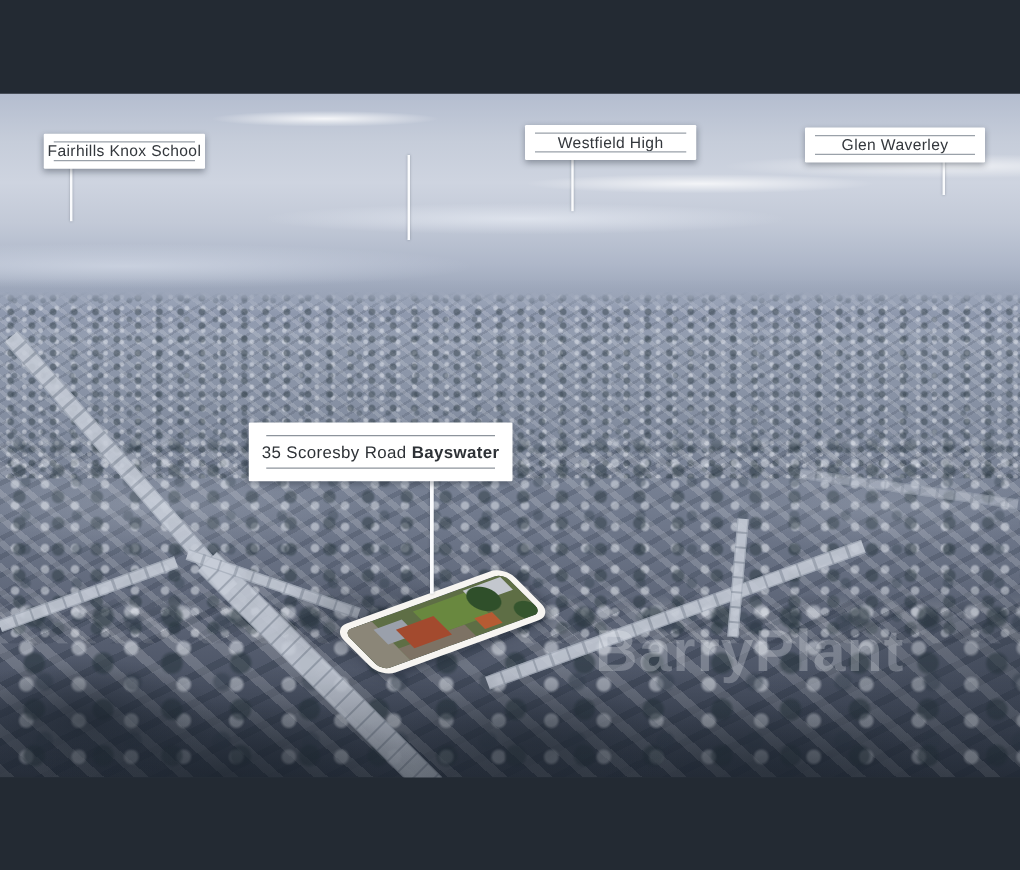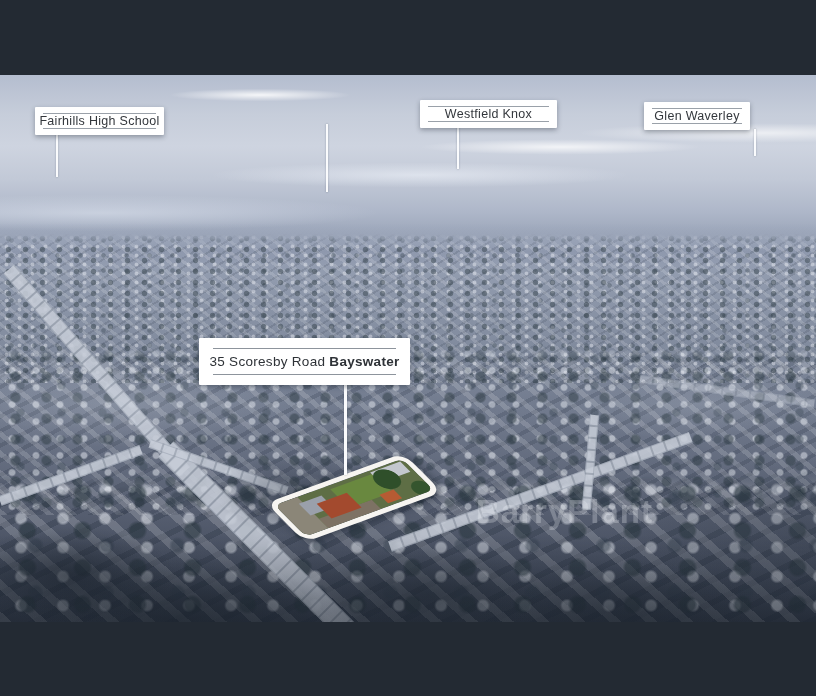--- a/index.html
+++ b/index.html
@@ -90,21 +90,21 @@
       radial-gradient(ellipse 200px 80px at 620px 540px, rgba(28,36,46,.4), transparent 70%),
       radial-gradient(ellipse 300px 110px at 816px 460px, rgba(40,48,60,.3), transparent 70%),
       radial-gradient(ellipse 260px 60px at 120px 330px, rgba(222,228,238,.18), transparent 70%),
       radial-gradient(ellipse 200px 50px at 700px 330px, rgba(222,228,238,.14), transparent 70%),
       linear-gradient(to top, rgba(24,31,41,.5), rgba(24,31,41,0) 16%);
   }
 
   
   .watermark{
     position:absolute;left:476px;top:418px;z-index:3;
-    font-size:33px;font-weight:700;letter-spacing:1px;
+    font-size:47px;font-weight:700;letter-spacing:1px;
     color:#f5f8fc;opacity:.26;filter:blur(.5px);white-space:nowrap;
   }
 
   
   .property-marker{
     position:absolute;left:266px;top:428px;width:146px;height:50px;box-sizing:border-box;
     transform-origin:0 0;transform:rotate(-20deg) skewX(25deg);
     border:5px solid #f7f5f1;border-radius:12px;overflow:hidden;z-index:4;
     box-shadow:2px 3px 8px rgba(18,26,38,.5);
   }
@@ -178,32 +178,32 @@
   <div class="leader-line main-leader" style="left: 344px; top: 309px; height: 91px;"></div>
 
   <div class="label-box main" style="left: 199px; top: 263px; width: 211px; height: 47px;">
     <span class="rule rt"></span>
     <span class="label-text"><span>35 Scoresby Road</span>&nbsp;<b>Bayswater</b></span>
     <span class="rule rb"></span>
   </div>
 <div class="leader-line" style="left: 56px; top: 59px; height: 43px;"></div>
     <div class="label-box" style="left: 35px; top: 32px; width: 129px; height: 28px;">
       <span class="rule rt"></span>
-      <span class="label-text">Fairhills High School</span>
+      <span class="label-text">Fairhills Knox School</span>
       <span class="rule rb"></span>
     </div>
     <div class="leader-line" style="left: 326px; top: 49px; height: 68px;"></div>
     <div class="leader-line" style="left: 457px; top: 52px; height: 42px;"></div>
     <div class="label-box" style="left: 420px; top: 25px; width: 137px; height: 28px;">
       <span class="rule rt"></span>
-      <span class="label-text">Westfield Knox</span>
+      <span class="label-text">Westfield High</span>
       <span class="rule rb"></span>
     </div>
     <div class="leader-line" style="left: 754px; top: 54px; height: 27px;"></div>
-    <div class="label-box" style="left: 644px; top: 27px; width: 106px; height: 28px;">
+    <div class="label-box" style="left: 644px; top: 27px; width: 144px; height: 28px;">
       <span class="rule rt"></span>
       <span class="label-text">Glen Waverley</span>
       <span class="rule rb"></span>
     </div>
   </div>
 
 <div class="bar bottom">
   
 </div>
 

